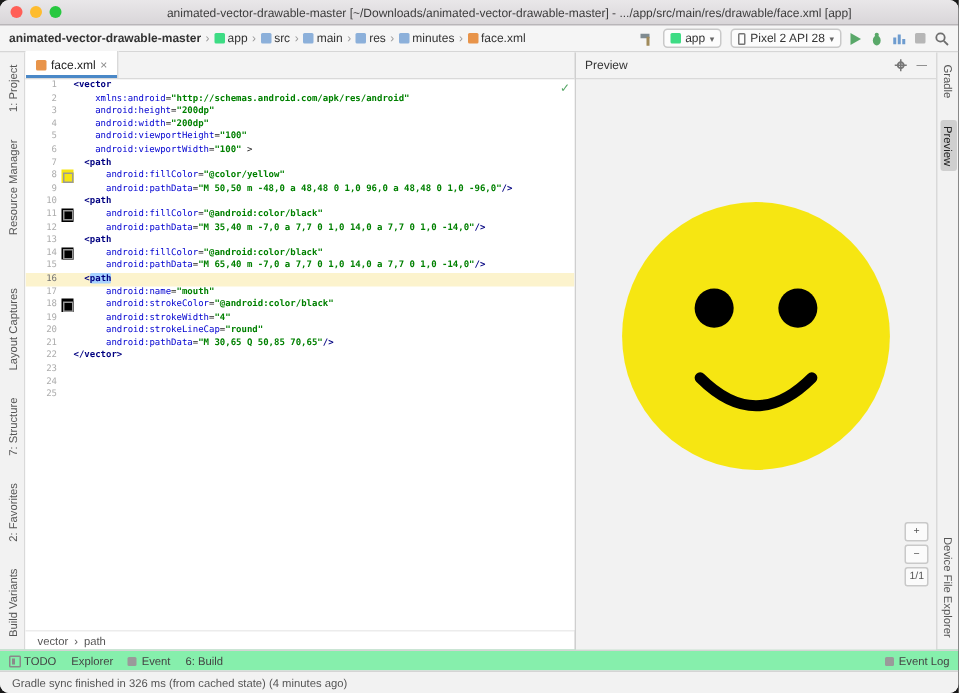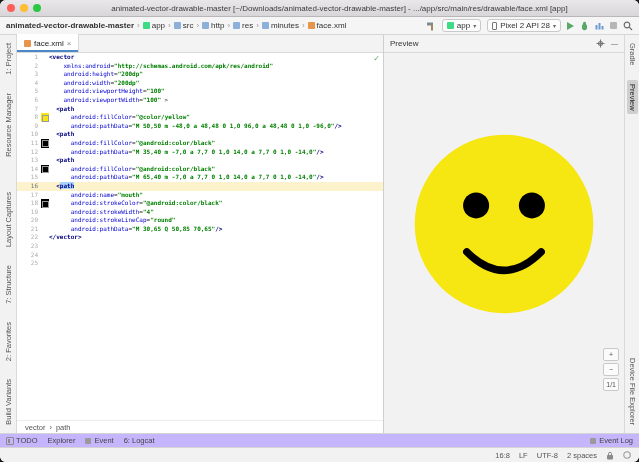--- a/index.html
+++ b/index.html
@@ -76,21 +76,21 @@
   .preview-header { height:18px; background:#f3f3f3; border-bottom:1px solid #d9d9d9; display:flex; align-items:center;
                     padding:0 6px; font-size:8px; color:#333; flex:0 0 auto; }
   .ph-icons { margin-left:auto; display:flex; gap:6px; align-items:center; color:#666; font-size:8px; }
   .preview-body { flex:1 1 auto; position:relative; background:#f2f2f2; }
   .face-box { width:186px; height:186px; margin:78px auto 0; }
   .zoomstack { position:absolute; right:5px; bottom:42px; display:flex; flex-direction:column; gap:2px; }
   .zoom-btn { min-width:14px; height:13px; background:#fbfbfb; border:1px solid #c9c9c9; border-radius:2px;
               font-size:7px; color:#555; display:flex; align-items:center; justify-content:center; padding:0 2px; }
 
   
-  .bottombar { height:14px; background:#c4b5fd; border-top:1px solid #d4d4d4; display:flex; align-items:center;
+  .bottombar { height:14px; background:#86efac; border-top:1px solid #d4d4d4; display:flex; align-items:center;
                padding:0 6px; font-size:7.5px; color:#444; flex:0 0 auto; }
   .bb-group { display:flex; align-items:center; gap:10px; }
   .bb-right { margin-left:auto; display:flex; align-items:center; gap:10px; }
   .bb-item { display:inline-flex; align-items:center; gap:3px; cursor:default; }
   .bb-ic { width:6px; height:6px; background:#9a9a9a; border-radius:1px; }
   .tw-toggle { width:8px; height:8px; border:1px solid #8a8a8a; border-radius:1px; position:relative; margin-right:2px; }
   .tw-toggle::after { content:""; position:absolute; left:1px; top:1px; width:2px; height:4px; background:#8a8a8a; }
 
   .statusbar { height:15px; background:#f2f2f2; border-top:1px solid #d4d4d4; display:flex; align-items:center;
                padding:0 8px; font-size:7.5px; color:#555; flex:0 0 auto; }
@@ -122,21 +122,21 @@
           <span>app</span>
         </span>
         <span class="bc-sep">›</span>
         <span class="bc-item">
           <span class="bc-ic folder"></span>
           <span>src</span>
         </span>
         <span class="bc-sep">›</span>
         <span class="bc-item">
           <span class="bc-ic folder"></span>
-          <span>http</span>
+          <span>main</span>
         </span>
         <span class="bc-sep">›</span>
         <span class="bc-item">
           <span class="bc-ic folder"></span>
           <span>res</span>
         </span>
         <span class="bc-sep">›</span>
         <span class="bc-item">
           <span class="bc-ic folder"></span>
           <span>minutes</span>
@@ -397,40 +397,28 @@
           <span>TODO</span>
         </span>
         <span class="bb-item">
           <span>Explorer</span>
         </span>
         <span class="bb-item">
           <span class="bb-ic"></span>
           <span>Event</span>
         </span>
         <span class="bb-item">
-          <span>6: Logcat</span>
+          <span>6: Build</span>
         </span>
       </span>
     <span class="bb-right">
         <span class="bb-item">
           <span class="bb-ic"></span>
           <span>Event Log</span>
         </span>
       </span>
   </div>
 
   <div class="statusbar">
-    <span class="sb-right">
-      <span>16:8</span>
-      <span>LF</span>
-      <span>UTF-8</span>
-      <span>2 spaces</span>
-      <svg class="ico" width="8" height="9">
-        <rect x="1" y="4" width="6" height="4.5" fill="#8a8a8a" rx="1"></rect>
-        <path d="M2.5 4 V2.8 a1.5 1.5 0 0 1 3 0 V4" fill="none" stroke="#8a8a8a" stroke-width="1"></path>
-      </svg>
-      <svg class="ico" width="8" height="8">
-        <circle cx="4" cy="4" r="3.2" fill="none" stroke="#9a9a9a" stroke-width="1.1"></circle>
-      </svg>
-    </span>
+    <span>Gradle sync finished in 326 ms (from cached state) (4 minutes ago)</span>
   </div>
 
 </div>
 
 </body></html>

